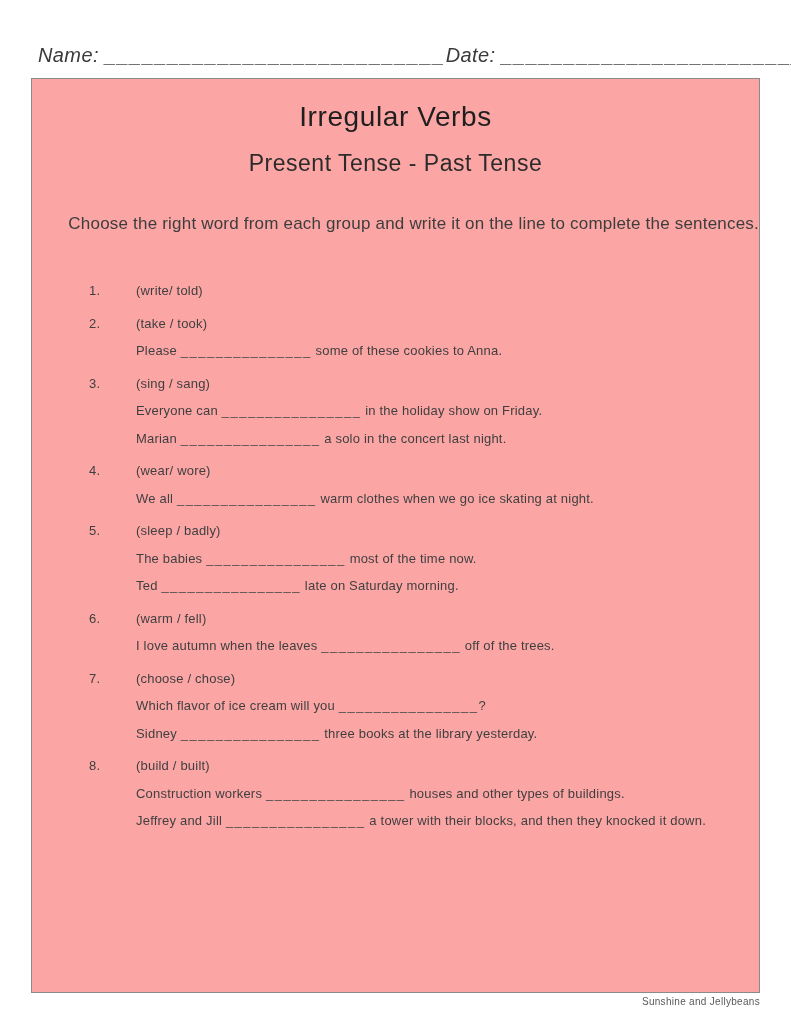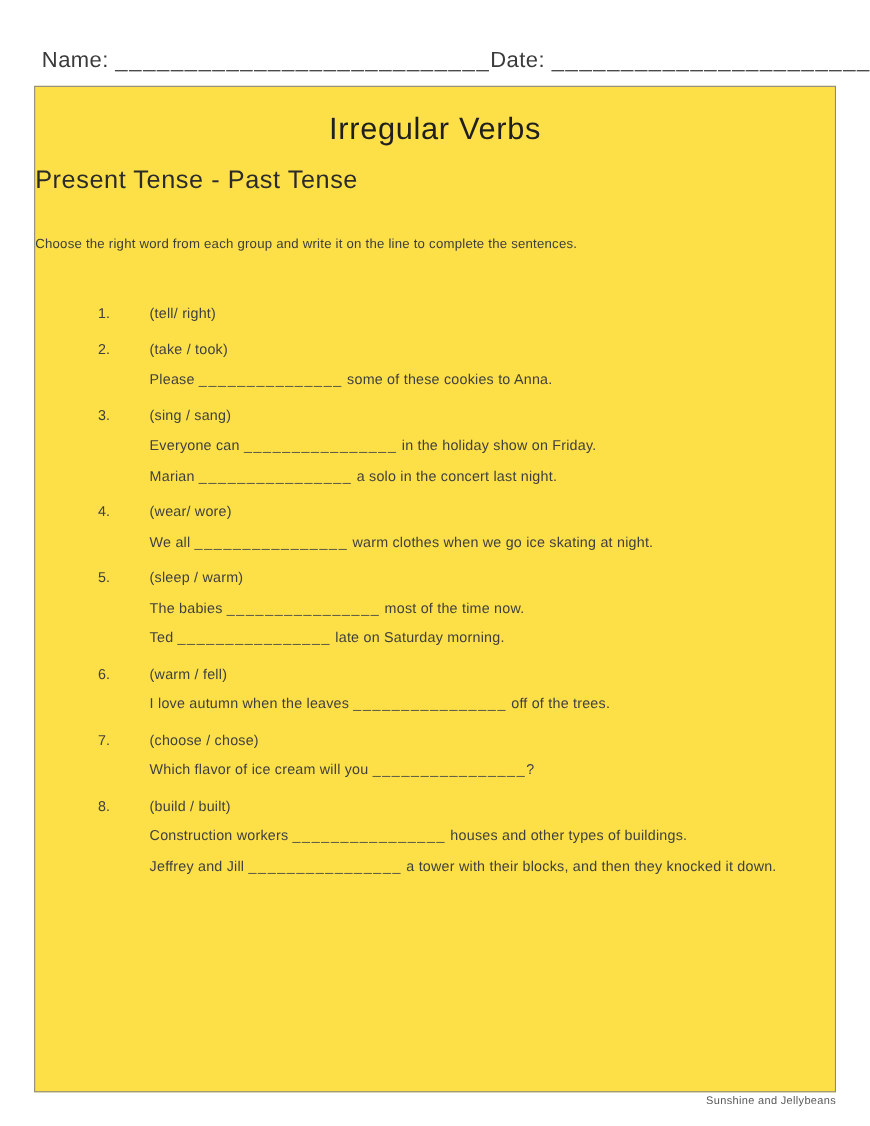--- a/index.html
+++ b/index.html
@@ -19,52 +19,53 @@
   .topbar {
     position: absolute;
     top: 44px;
     left: 38px;
     width: 697px;
     display: flex;
     justify-content: space-between;
     font-size: 20px;
     color: #3a3a3a;
     letter-spacing: 0.4px;
+    font-style: italic;
   }
   .topbar .fieldline { white-space: nowrap; }
   .blank { letter-spacing: 1.5px; color: #4a4a4a; }
   
   .sheet {
     position: absolute;
     top: 78px;
     left: 31px;
     width: 729px;
     height: 915px;
     border: 1.5px solid #8a8a8a;
     box-sizing: border-box;
-    background: #fde047;
+    background: #fca5a5;
   }
   .title {
     margin-top: 22px;
     text-align: center;
     font-size: 28px;
     color: #1f1f1f;
     letter-spacing: 0.6px;
   }
   .subtitle {
     margin-top: 17px;
-    text-align: left;
+    text-align: center;
     font-size: 23px;
     color: #2b2b2b;
     letter-spacing: 0.5px;
   }
   .instructions {
     margin-top: 37px;
-    text-align: left;
-    font-size: 12px;
+    text-align: right;
+    font-size: 17px;
     color: #3d3d3d;
     letter-spacing: 0.2px;
   }
   .items {
     margin-top: 43px;
     padding-left: 57px;
     padding-right: 16px;
   }
   .item { margin-bottom: 5px; }
   .row {
@@ -102,21 +103,21 @@
 <div class="sheet">
   <div class="title">Irregular Verbs</div>
   <div class="subtitle">Present Tense - Past Tense</div>
   <div class="instructions">Choose the right word from each group and write it on the line to complete the sentences.</div>
 
   <div class="items">
 
     <div class="item">
       <div class="row item-head">
         <span class="num">1.</span>
-        <span>(tell/ right)</span>
+        <span>(write/ told)</span>
       </div>
     </div>
 
     <div class="item">
       <div class="row item-head">
         <span class="num">2.</span>
         <span>(take / took)</span>
       </div>
       <div class="sentences">
         <div class="row">Please <span class="blank">_______________</span> some of these cookies to Anna.</div>
@@ -140,21 +141,21 @@
         <span>(wear/ wore)</span>
       </div>
       <div class="sentences">
         <div class="row">We all <span class="blank">________________</span> warm clothes when we go ice skating at night.</div>
       </div>
     </div>
 
     <div class="item">
       <div class="row item-head">
         <span class="num">5.</span>
-        <span>(sleep / warm)</span>
+        <span>(sleep / badly)</span>
       </div>
       <div class="sentences">
         <div class="row">The babies <span class="blank">________________</span> most of the time now.</div>
         <div class="row">Ted <span class="blank">________________</span> late on Saturday morning.</div>
       </div>
     </div>
 
     <div class="item">
       <div class="row item-head">
         <span class="num">6.</span>
@@ -165,20 +166,21 @@
       </div>
     </div>
 
     <div class="item">
       <div class="row item-head">
         <span class="num">7.</span>
         <span>(choose / chose)</span>
       </div>
       <div class="sentences">
         <div class="row">Which flavor of ice cream will you <span class="blank">________________</span>?</div>
+        <div class="row">Sidney <span class="blank">________________</span> three books at the library yesterday.</div>
       </div>
     </div>
 
     <div class="item">
       <div class="row item-head">
         <span class="num">8.</span>
         <span>(build / built)</span>
       </div>
       <div class="sentences">
         <div class="row">Construction workers <span class="blank">________________</span> houses and other types of buildings.</div>

